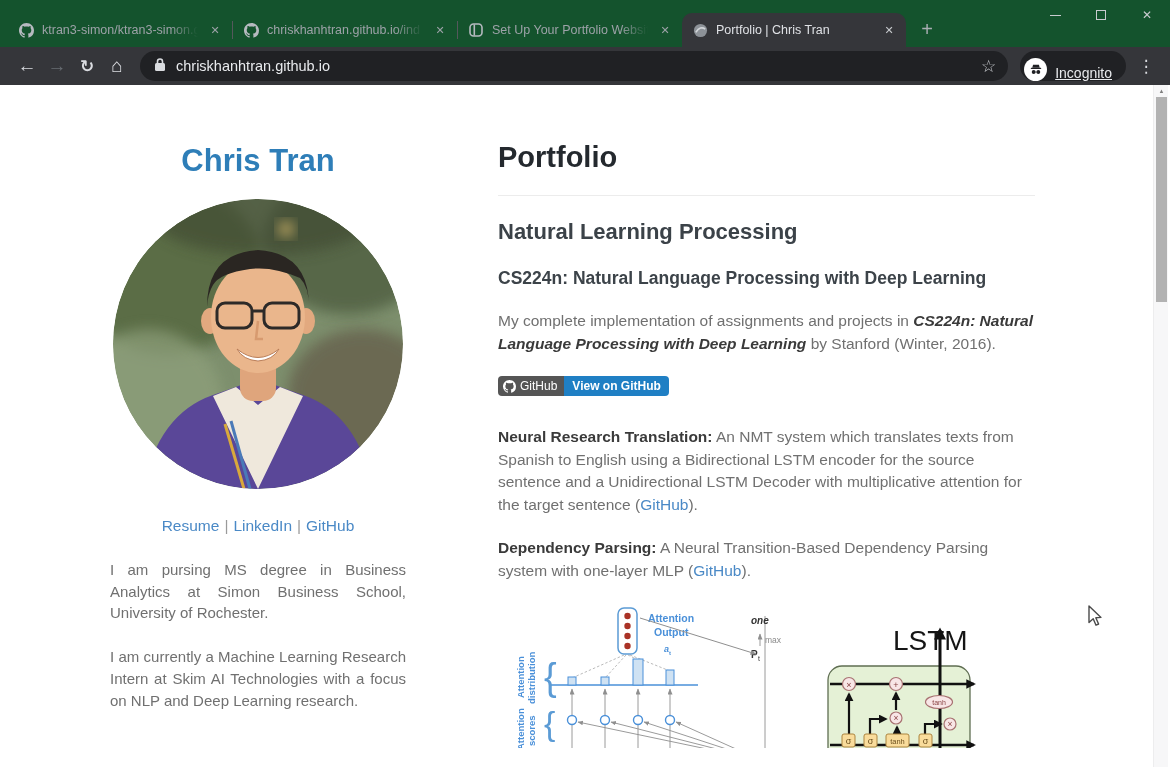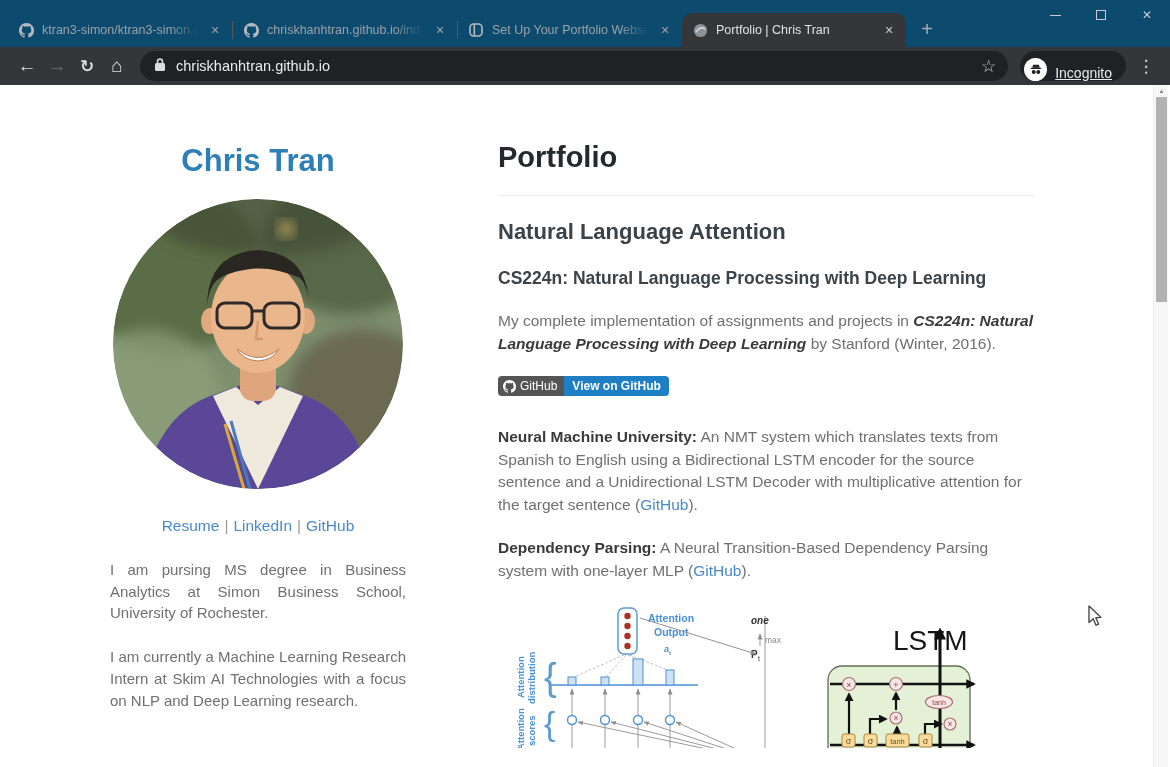--- a/index.html
+++ b/index.html
@@ -1,20 +1,20 @@
 <!DOCTYPE html>
 <html><head>
 <meta charset="utf-8">
 <style>
   * { box-sizing: border-box; margin: 0; padding: 0; }
   html,body { width:1170px; height:767px; overflow:hidden; }
   body { font-family:"Liberation Sans","DejaVu Sans",sans-serif; background:#fff; position:relative; }
 
   
-  .tabbar { position:absolute; top:0; left:0; width:1170px; height:47px; background:#0c4a6e; display:flex; align-items:flex-end; padding-left:8px; }
+  .tabbar { position:absolute; top:0; left:0; width:1170px; height:47px; background:#14532d; display:flex; align-items:flex-end; padding-left:8px; }
   .tab { width:224px; height:34px; display:flex; align-items:center; gap:8px; padding:0 8px 0 10px; color:#9da2a8; font-size:12.5px; position:relative; }
   .tab.active { background:#35363a; border-radius:10px 10px 0 0; color:#dfe1e5; }
   .tab-title { flex:1; white-space:nowrap; overflow:hidden; -webkit-mask-image:linear-gradient(to right,#000 82%,transparent); mask-image:linear-gradient(to right,#000 82%,transparent); }
   .tab-close { font-size:11px; color:#9da2a8; width:18px; height:18px; display:flex; align-items:center; justify-content:center; border-radius:50%; flex:none; }
   .tab.active .tab-close { color:#c7cacd; }
   .tab-sep { width:1px; height:18px; background:#55585c; margin-bottom:8px; flex:none; }
   .favicon { width:16px; height:16px; flex:none; display:flex; align-items:center; justify-content:center; }
   .newtab { width:30px; height:30px; margin:0 0 3px 6px; display:flex; align-items:center; justify-content:center; color:#a9adb2; font-size:20px; font-weight:400; border-radius:50%; }
   .wincontrols { position:absolute; top:0; right:0; height:30px; display:flex; }
   .winbtn { width:46px; height:30px; display:flex; align-items:center; justify-content:center; color:#c9ccd0; font-size:12px; }
@@ -201,35 +201,35 @@
     </div>
     <div class="bio">
       <p>I am pursing MS degree in Business Analytics at Simon Business School, University of Rochester.</p>
       <p>I am currently a Machine Learning Research Intern at Skim AI Technologies with a focus on NLP and Deep Learning research.</p>
     </div>
   </div>
 
   <div class="main">
     <h1 class="page-title">Portfolio</h1>
     <hr>
-    <h2 class="section-title">Natural Language Attention</h2>
+    <h2 class="section-title">Natural Learning Processing</h2>
     <h3 class="project-title">CS224n: Natural Language Processing with Deep Learning</h3>
     <p class="body-text"><span>My complete implementation of assignments and projects in </span><span class="em">CS224n: Natural Language Processing with Deep Learning</span><span> by Stanford (Winter, 2016).</span></p>
 
     <div class="gh-badge">
       <span class="gh-left">
         <svg width="13" height="13" viewBox="0 0 16 16">
             <path fill="#ffffff" d="M8 0C3.58 0 0 3.58 0 8c0 3.54 2.29 6.53 5.47 7.59.4.07.55-.17.55-.38 0-.19-.01-.82-.01-1.49-2.01.37-2.53-.49-2.69-.94-.09-.23-.48-.94-.82-1.13-.28-.15-.68-.52-.01-.53.63-.01 1.08.58 1.23.82.72 1.21 1.87.87 2.33.66.07-.52.28-.87.51-1.07-1.78-.2-3.64-.89-3.64-3.95 0-.87.31-1.59.82-2.15-.08-.2-.36-1.02.08-2.12 0 0 .67-.21 2.2.82.64-.18 1.32-.27 2-.27s1.36.09 2 .27c1.53-1.04 2.2-.82 2.2-.82.44 1.1.16 1.92.08 2.12.51.56.82 1.27.82 2.15 0 3.07-1.87 3.75-3.65 3.95.29.25.54.73.54 1.48 0 1.07-.01 1.93-.01 2.2 0 .21.15.46.55.38A8.013 8.013 0 0 0 16 8c0-4.42-3.58-8-8-8z"></path>
           </svg>
         <span>GitHub</span>
       </span>
       <span class="gh-right">View on GitHub</span>
     </div>
 
-    <p class="body-text p-nmt"><strong>Neural Machine University:</strong><span> An NMT system which translates texts from Spanish to English using a Bidirectional LSTM encoder for the source sentence and a Unidirectional LSTM Decoder with multiplicative attention for the target sentence (</span><a href="#">GitHub</a><span>).</span></p>
+    <p class="body-text p-nmt"><strong>Neural Research Translation:</strong><span> An NMT system which translates texts from Spanish to English using a Bidirectional LSTM encoder for the source sentence and a Unidirectional LSTM Decoder with multiplicative attention for the target sentence (</span><a href="#">GitHub</a><span>).</span></p>
 
     <p class="body-text p-dp"><strong>Dependency Parsing:</strong><span> A Neural Transition-Based Dependency Parsing system with one-layer MLP (</span><a href="#">GitHub</a><span>).</span></p>
 
     
     <div class="figures">
       <svg width="537" height="160" viewBox="0 0 537 160">
         <defs>
           <marker id="ag" markerWidth="8" markerHeight="8" refX="5.5" refY="2.5" orient="auto">
               <path d="M0,0L6,2.5L0,5Z" fill="#8f8f8f"></path>
             </marker>

